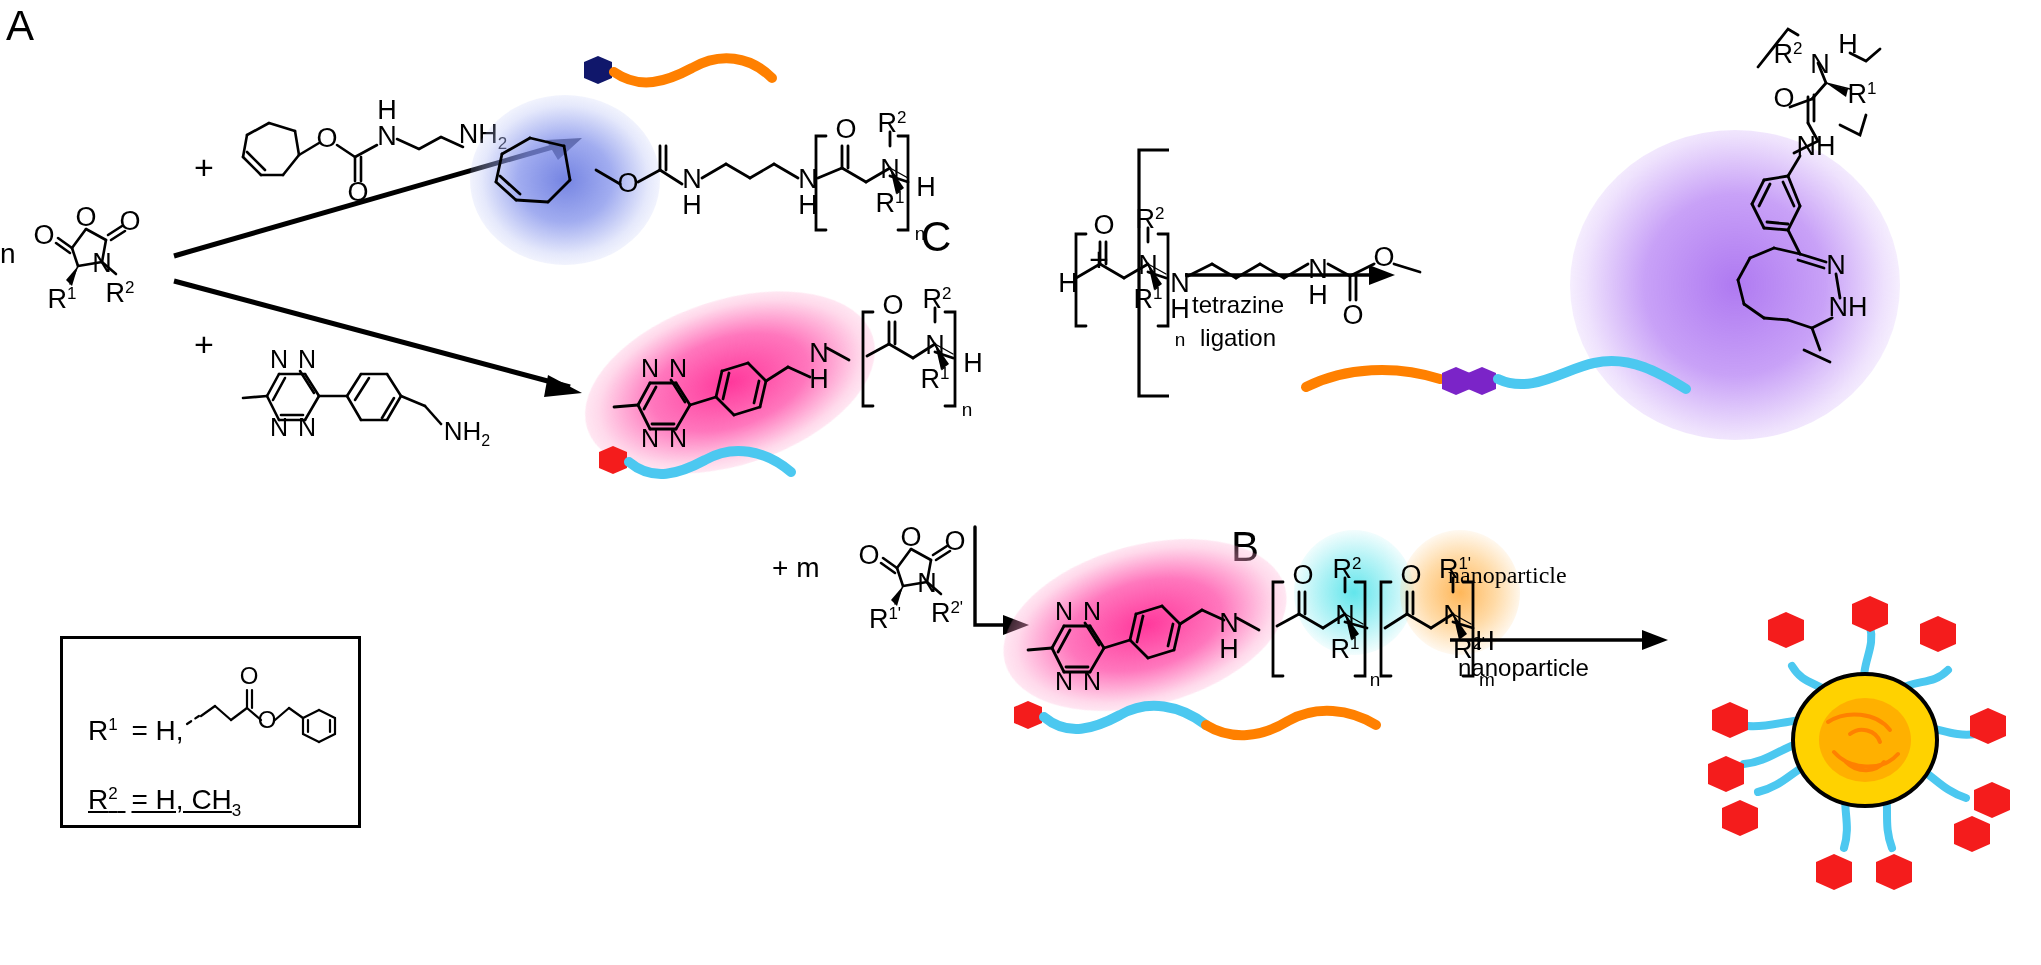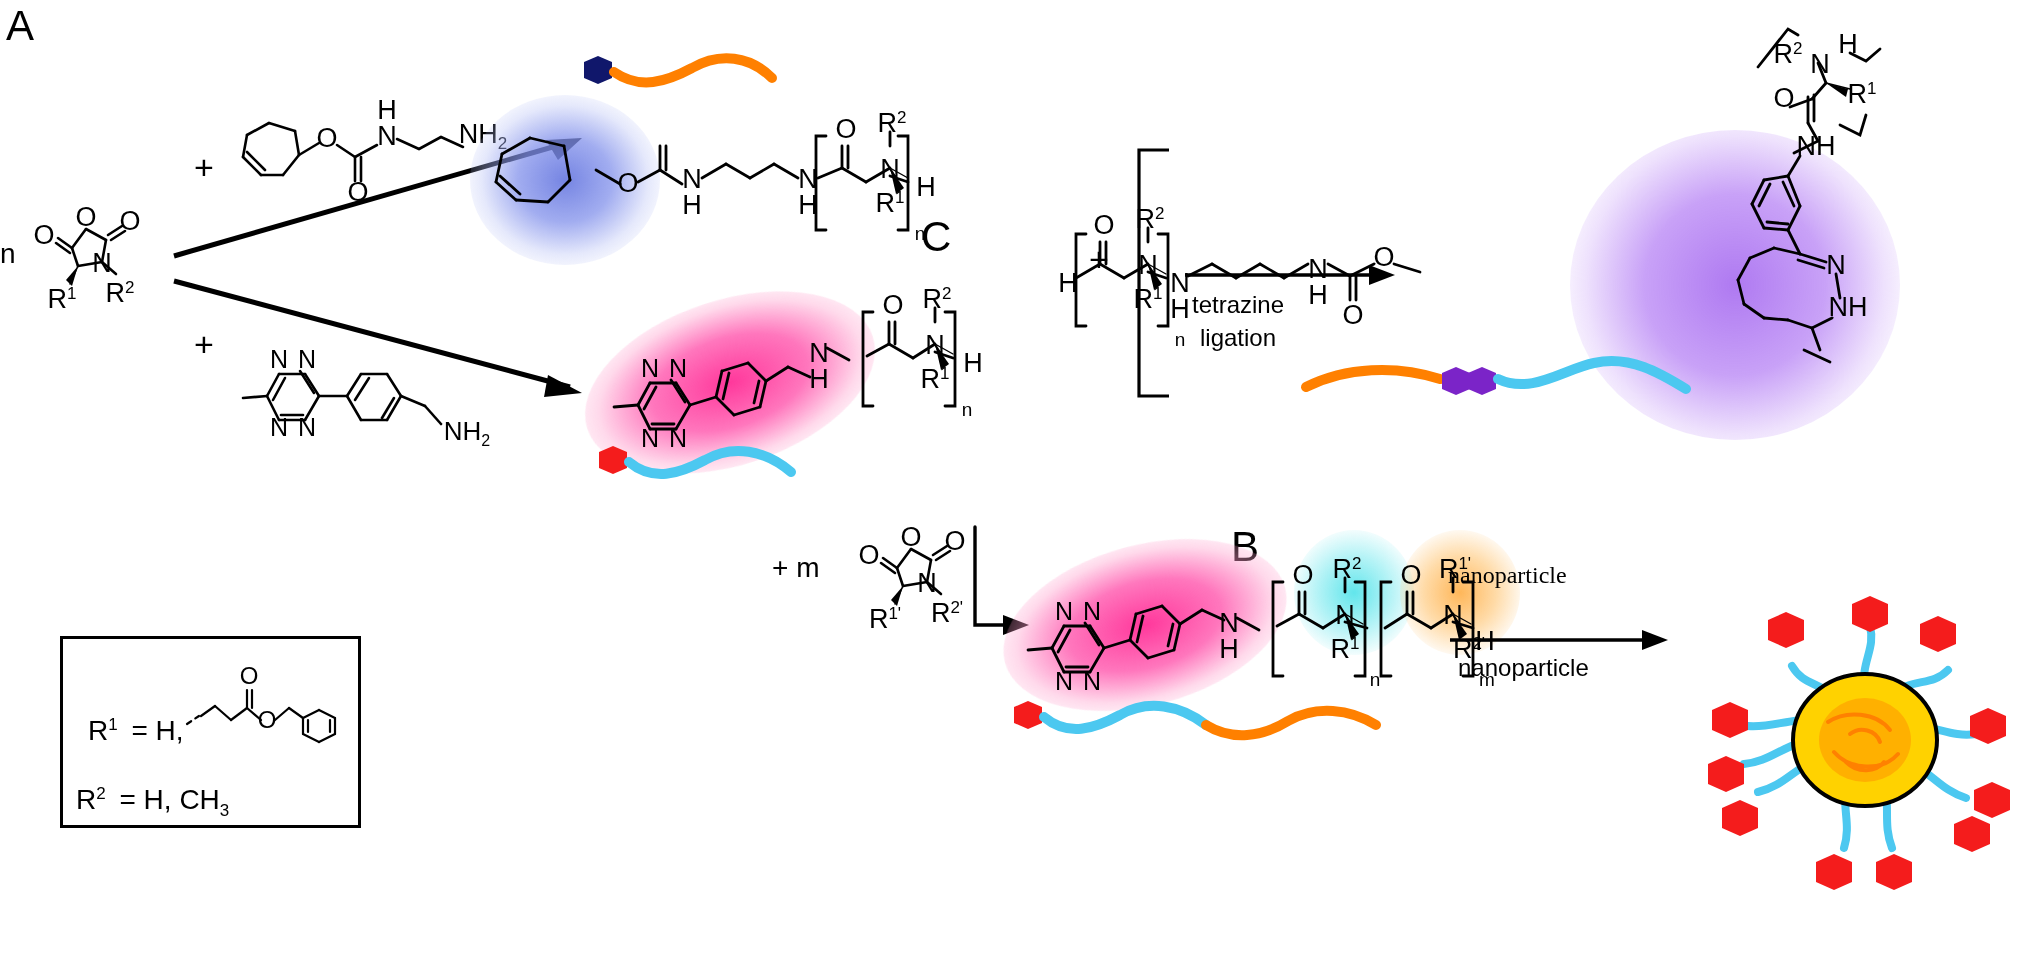--- a/index.html
+++ b/index.html
@@ -151,21 +151,21 @@
     <path d="M134,40 L150,48"></path>
     <path d="M150,48 L150,64"></path>
       <path d="M145,50 L145,62"></path>
     <path d="M150,64 L134,72"></path>
     <path d="M134,72 L118,64"></path>
   </g>
   <text x="64" y="14" font-size="24" text-anchor="middle">O</text>
   <text x="82" y="58" font-size="24" text-anchor="middle">O</text>
 </svg>
 
-<div class="abs" style="left:76px;top:784px;font-size:28px;">
+<div class="abs" style="left:88px;top:784px;font-size:28px;text-decoration:underline;">
   <span>R</span><span class="sup">2</span>
   <span style="margin-left:6px;">= H, CH</span><span class="sub">3</span>
 </div>
 
 <div class="abs glow" style="left:470px;top:95px;width:190px;height:170px;
      background:radial-gradient(ellipse at 50% 50%, rgba(110,126,225,.95) 0%, rgba(130,145,235,.75) 35%, rgba(180,190,245,.35) 62%, rgba(255,255,255,0) 80%);"></div>
 
 <svg class="abs" style="left:482px;top:110px;" width="160" height="140" viewBox="0 0 160 140">
   <g fill="none" stroke="#000" stroke-width="2.8" stroke-linecap="round">
     <path d="M34,90 L14,72"></path>

